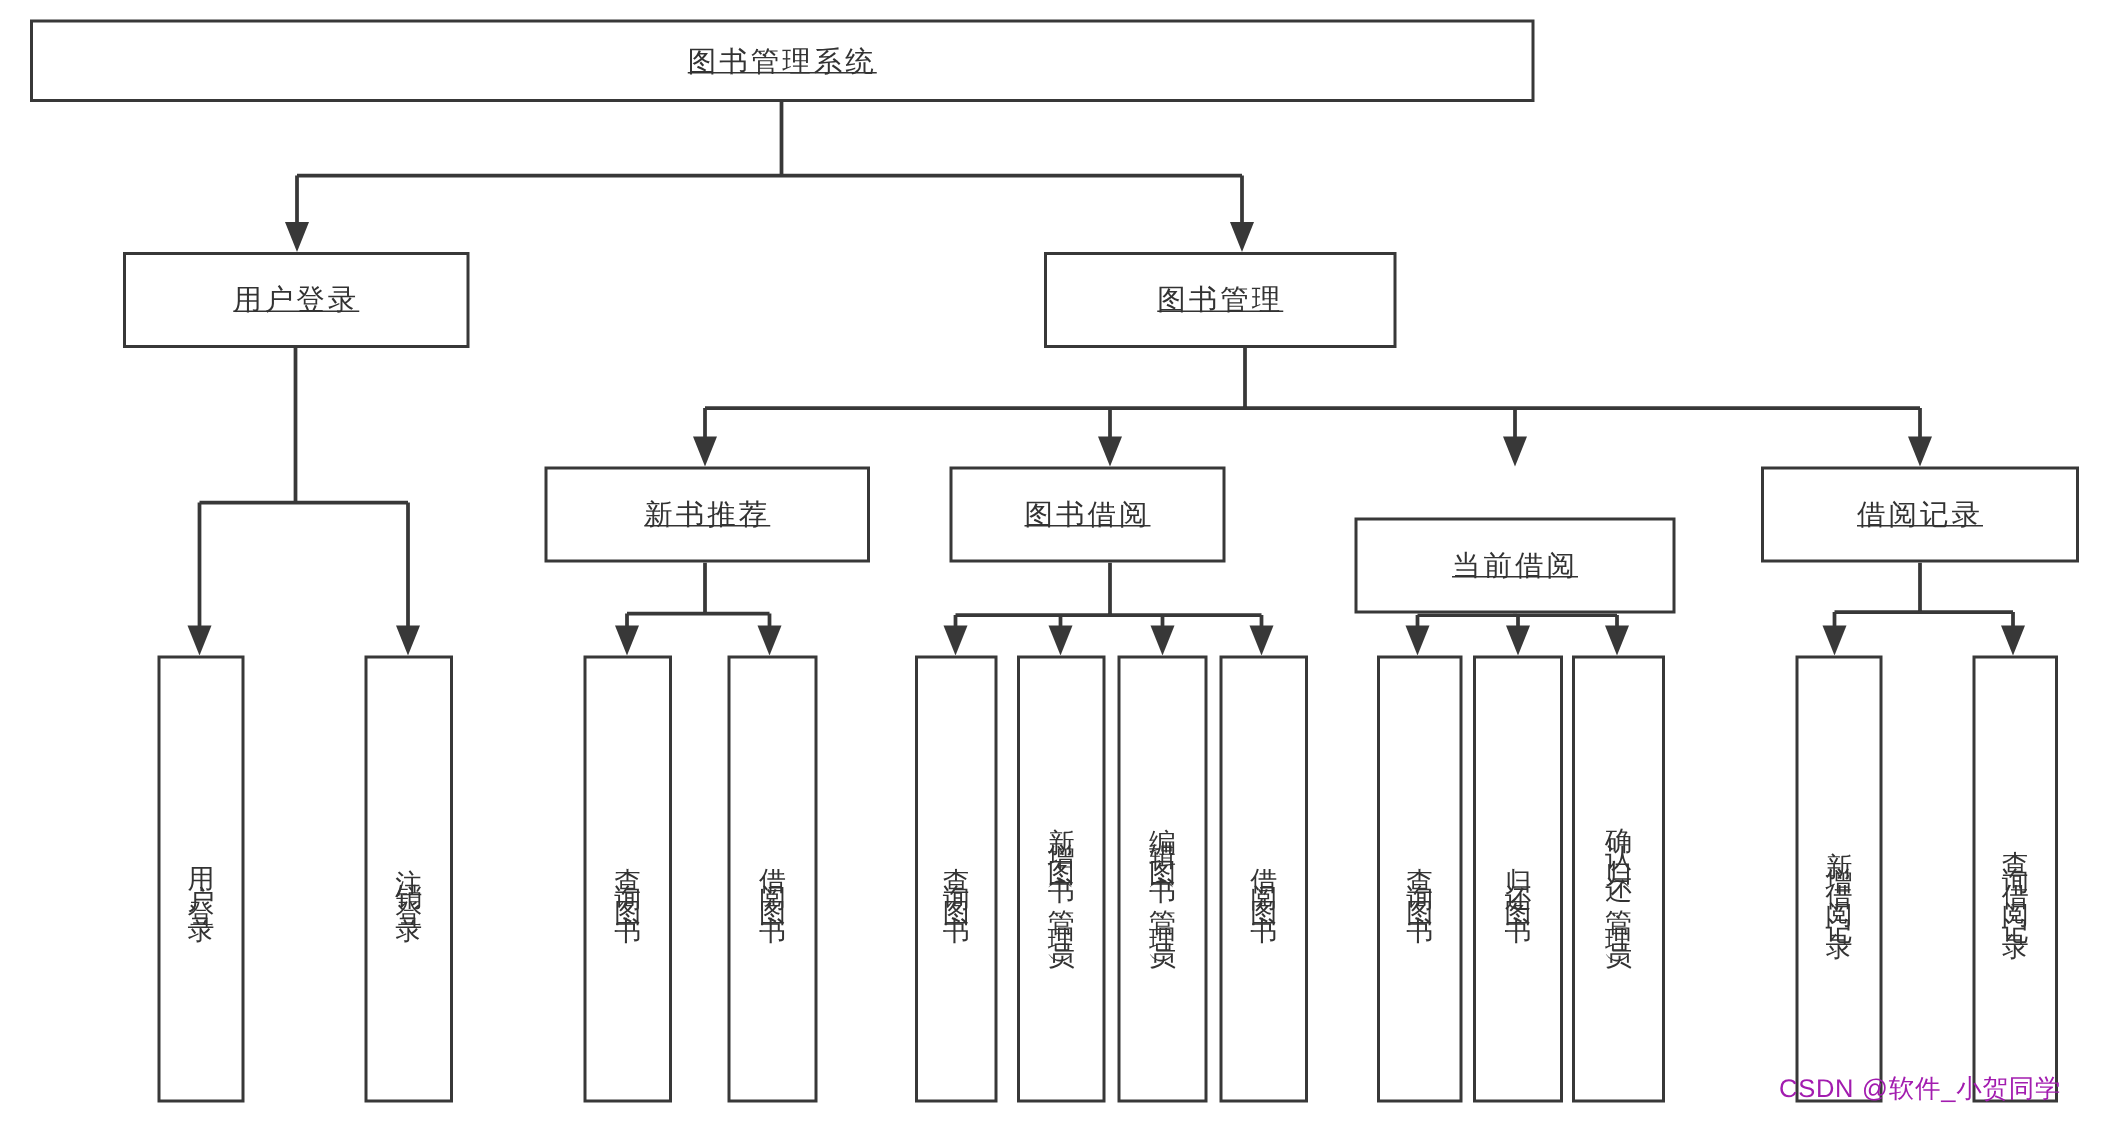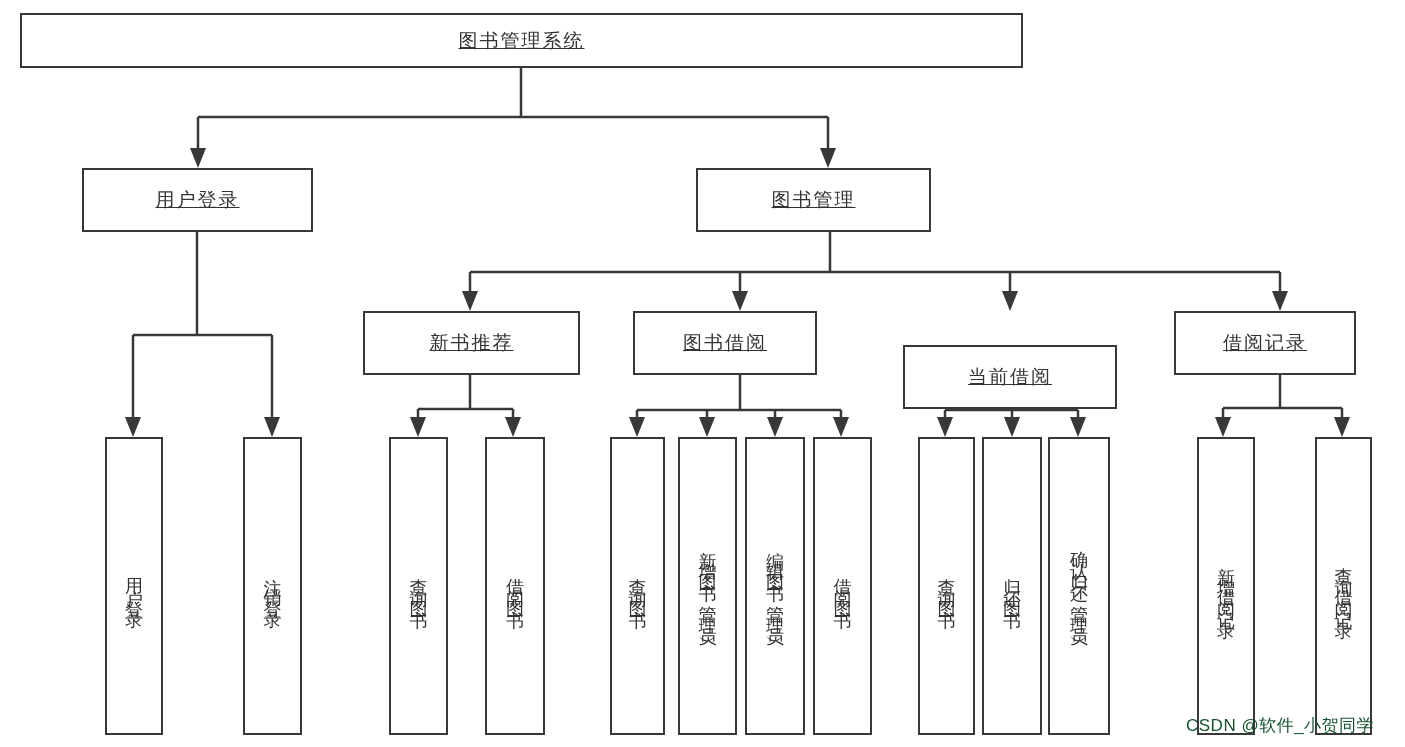--- a/index.html
+++ b/index.html
@@ -42,41 +42,41 @@
     line-height: 1;
     white-space: nowrap;
   }
   .root-box    { left: 20px;   top: 13px;  width: 1003px; height: 55px; }
   .l2-a        { left: 82px;   top: 168px; width: 231px;  height: 64px; }
   .l2-b        { left: 696px;  top: 168px; width: 235px;  height: 64px; }
   .l3          { top: 311px; height: 64px; }
   .l3-0 { left: 363px;  width: 217px; }
   .l3-1 { left: 633px;  width: 184px; }
   .l3-2 { left: 903px;  width: 214px; margin-top: 34px; }
-  .l3-3 { left: 1174px; width: 182px; }
+  .l3-3 { left: 1174px; width: 212px; }
   .l4          { top: 437px; height: 298px; }
   .l4-0  { left: 105px;  width: 58px; }
   .l4-1  { left: 243px;  width: 59px; }
   .l4-2  { left: 389px;  width: 59px; }
   .l4-3  { left: 485px;  width: 60px; }
   .l4-4  { left: 610px;  width: 55px; }
   .l4-5  { left: 678px;  width: 59px; }
   .l4-6  { left: 745px;  width: 60px; }
   .l4-7  { left: 813px;  width: 59px; }
   .l4-8  { left: 918px;  width: 57px; }
   .l4-9  { left: 982px;  width: 60px; }
   .l4-10 { left: 1048px; width: 62px; }
   .l4-11 { left: 1197px; width: 58px; }
   .l4-12 { left: 1315px; width: 57px; }
   .watermark {
     position: absolute;
     left: 1186px;
     top: 714px;
     font-size: 17px;
-    color: #14532d;
+    color: #a21caf;
     letter-spacing: 0.5px;
     white-space: nowrap;
     z-index: 5;
   }
 </style>
 </head>
 <body>
 
 <div class="stage">
 

